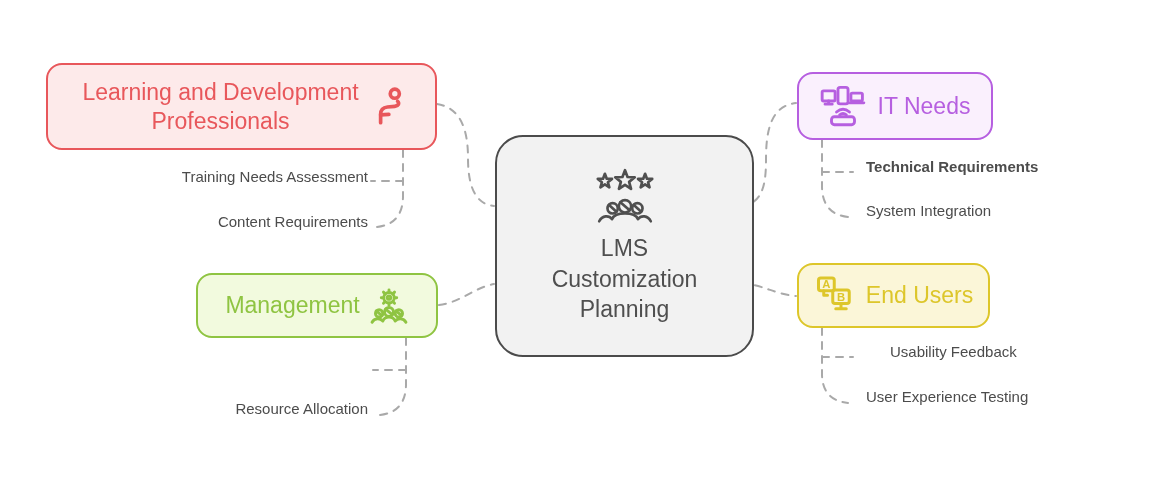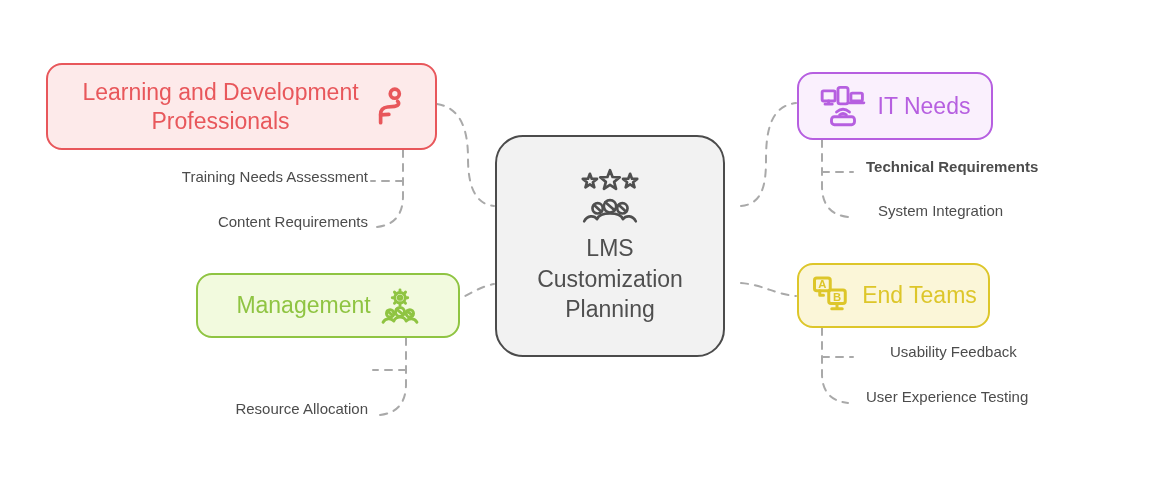--- a/index.html
+++ b/index.html
@@ -19,52 +19,52 @@
   .node .node-label { text-align:center; line-height:1.25; }
   .icon svg { display:block; }
 
   .node-lnd {
     left:46px; top:63px; width:391px; height:87px;
     border-color:var(--red-main); background:var(--red-bg); color:var(--red-main);
   }
   .node-lnd .node-label { width:300px; }
 
   .node-management {
-    left:196px; top:273px; width:264px; height:65px; gap:9px;
+    left:196px; top:273px; width:242px; height:65px; gap:9px;
     border-color:var(--green-main); background:var(--green-bg); color:var(--green-main);
   }
 
   .node-it {
     left:797px; top:72px; width:196px; height:68px; gap:12px;
     border-color:var(--purple-main); background:var(--purple-bg); color:var(--purple-main);
   }
 
   .node-endusers {
     left:797px; top:263px; width:193px; height:65px; gap:10px;
     border-color:var(--yellow-main); background:var(--yellow-bg); color:var(--yellow-main);
   }
 
   .node-center {
-    left:495px; top:135px; width:230px; height:222px;
+    left:495px; top:135px; width:259px; height:222px;
     flex-direction:column; gap:6px; border-radius:28px; border-width:2.5px;
     border-color:var(--center-border); background:var(--center-bg); color:var(--center-text);
   }
   .node-center .node-label { width:175px; line-height:1.32; }
 
   .leaf {
     position:absolute; font-size:15px; color:var(--item-text,#4c4c4c); white-space:nowrap;
   }
   .leaf.anchor-right { text-align:right; }
 
   .leaf-training  { top:168px; right:805px; }
   .leaf-content   { top:213px; right:805px; }
   .leaf-orggoal   { top:356px; right:801px; }
   .leaf-resource  { top:400px; right:805px; }
   .leaf-technical { top:158px; left:866px;font-weight:bold; }
-  .leaf-system    { top:202px; left:866px;margin-left:12px; }
+  .leaf-system    { top:202px; left:866px; }
   .leaf-usability { top:343px; left:866px;margin-left:24px; }
   .leaf-uxtesting { top:388px; left:866px;text-align:right; }
 </style>
 </head>
 <body>
 
 <div class="canvas">
 
   <svg class="connectors" width="1173" height="490" viewBox="0 0 1173 490" aria-hidden="true">
     <path d="M437 104 C462 108 468 132 468 158 C468 184 474 204 494 206"></path>
@@ -128,21 +128,21 @@
     <span class="icon">
       <svg width="42" height="42" viewBox="0 0 28 28" stroke="currentColor" fill="none" stroke-width="2" stroke-linecap="round" stroke-linejoin="round">
         <rect x="3" y="2" width="10.5" height="8.5" rx="1.5"></rect>
         <path d="M6.5 10.5 V13.5 H9"></path>
         <text x="8.2" y="8.7" font-size="7.5" font-weight="bold" fill="currentColor" stroke="none" text-anchor="middle">A</text>
         <rect x="12.5" y="10" width="11" height="9" rx="1.5"></rect>
         <path d="M18 19 V22 M14.5 22.5 H21.5"></path>
         <text x="18" y="17" font-size="7.5" font-weight="bold" fill="currentColor" stroke="none" text-anchor="middle">B</text>
       </svg>
     </span>
-    <span class="node-label">End Teams</span>
+    <span class="node-label">End Users</span>
   </div>
 
   <div class="node node-center">
     <span class="icon">
       <svg width="66" height="60" viewBox="0 0 64 58" stroke="currentColor" fill="none" stroke-width="2.6" stroke-linecap="round" stroke-linejoin="round">
         <path d="M32 3 L34.47 9.6 L41.51 9.91 L35.99 14.3 L37.88 21.09 L32 17.2 L26.12 21.09 L28.01 14.3 L22.49 9.91 L29.53 9.6 Z"></path>
         <path d="M12.5 6.5 L14.3 11.3 L19.4 11.5 L15.4 14.7 L16.8 19.6 L12.5 16.8 L8.2 19.6 L9.6 14.7 L5.6 11.5 L10.7 11.3 Z"></path>
         <path d="M51.5 6.5 L53.3 11.3 L58.4 11.5 L54.4 14.7 L55.8 19.6 L51.5 16.8 L47.2 19.6 L48.6 14.7 L44.6 11.5 L49.7 11.3 Z"></path>
         <circle cx="20" cy="40" r="5"></circle>
         <circle cx="32" cy="38" r="6"></circle>

